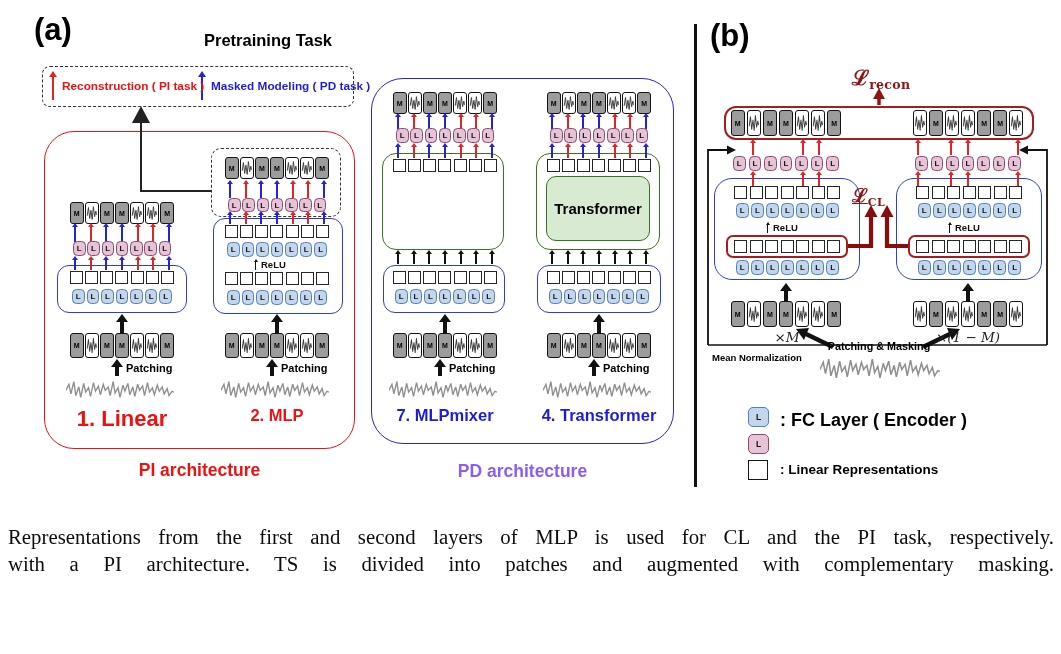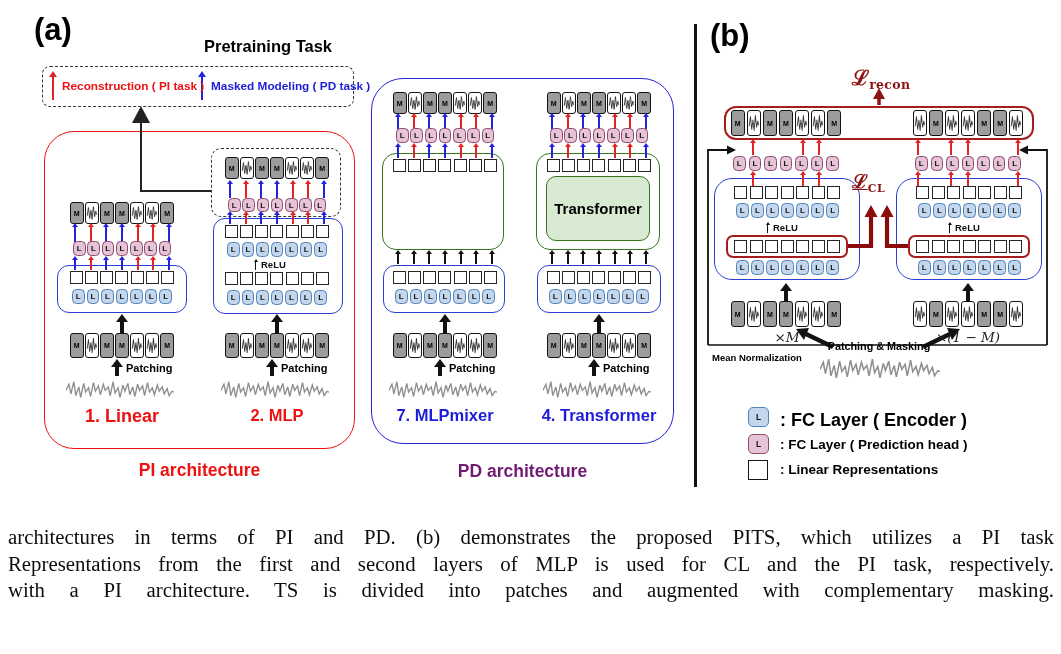--- a/index.html
+++ b/index.html
@@ -76,21 +76,21 @@
     <polygon points="1019,150 1028,145.5 1028,154.5" fill="#111"></polygon>
     <path d="M708,345 H1047" stroke="#111" stroke-width="1.6" fill="none"></path>
 
     <path d="M833,347 L806,334" stroke="#111" stroke-width="4.5" fill="none"></path>
     <polygon points="796,329 809,328 804,340" fill="#111"></polygon>
     <path d="M923,347 L950,334" stroke="#111" stroke-width="4.5" fill="none"></path>
     <polygon points="960,329 947,328 952,340" fill="#111"></polygon>
   </svg>
 
   <div class="t bold" style="left:34px;top:12px;font-size:31px;">(a)</div>
-  <div class="t bold center" style="left:188px;top:31px;width:160px;font-size:16.5px;margin-top:6px;">Pretraining Task</div>
+  <div class="t bold center" style="left:188px;top:31px;width:160px;font-size:16.5px;">Pretraining Task</div>
 
   <div class="bx" style="left:42px;top:66px;width:312px;height:41px;border:1.7px dashed #333;border-radius:8px;"></div>
   <div class="varrow mid cR abs" style="left:48px;top:71px;height:29px;">
       <span class="h"></span>
       <span class="s"></span>
     </div>
   <div class="t bold" style="left:62px;top:79px;font-size:11.8px;color:#ee1111;">Reconstruction ( PI task )</div>
   <div class="varrow mid cB abs" style="left:197px;top:71px;height:29px;">
       <span class="h"></span>
       <span class="s"></span>
@@ -236,21 +236,21 @@
       <div class="patch m">M</div>
     </div>
   <div class="varrow thick cK abs" style="left:112px;top:359px;height:17px;">
       <span class="h"></span>
       <span class="s"></span>
     </div>
   <div class="t bold" style="left:126px;top:362px;font-size:11px;">Patching</div>
   <div class="wave" style="left:66px;top:379px;width:108px;height:21px;"><svg viewBox="0 0 110 24" preserveAspectRatio="none" width="100%" height="100%">
         <polyline points="0,13 3,6 5,17 8,3 10,19 13,9 15,21 18,5 20,15 23,10 25,20 28,4 30,14 33,8 35,18 38,6 40,13 43,9 45,19 48,3 50,16 53,10 55,21 58,7 60,14 63,5 65,18 68,9 70,20 73,6 75,13 78,8 80,19 83,4 85,15 88,10 90,18 93,7 95,14 98,9 100,17 103,11 105,19 108,14 110,15" fill="none" stroke="#8f8f8f" stroke-width="1.4"></polyline>
       </svg></div>
-  <div class="t bold center" style="left:70px;top:406px;width:104px;font-size:18px;color:#ee1111;">1. Linear</div>
+  <div class="t bold center" style="left:70px;top:406px;width:104px;font-size:22px;color:#ee1111;">1. Linear</div>
 
   <div class="row" style="left:225px;top:157px;width:104px;height:22px;">
       <div class="patch m">M</div>
       <div class="patch w">
         <svg viewBox="0 0 14 22" preserveAspectRatio="none">
           <polyline points="1.5,14 3,5 4.5,17 6,8 7.5,18 9,4 10.5,15 12,9 12.8,13" fill="none" stroke="#3c3c3c" stroke-width="1.1"></polyline>
         </svg>
       </div>
       <div class="patch m">M</div>
       <div class="patch m">M</div>
@@ -779,21 +779,21 @@
       <span class="h"></span>
       <span class="s"></span>
     </div>
   <div class="t bold" style="left:603px;top:362px;font-size:11px;">Patching</div>
   <div class="wave" style="left:543px;top:379px;width:108px;height:21px;"><svg viewBox="0 0 110 24" preserveAspectRatio="none" width="100%" height="100%">
         <polyline points="0,13 3,6 5,17 8,3 10,19 13,9 15,21 18,5 20,15 23,10 25,20 28,4 30,14 33,8 35,18 38,6 40,13 43,9 45,19 48,3 50,16 53,10 55,21 58,7 60,14 63,5 65,18 68,9 70,20 73,6 75,13 78,8 80,19 83,4 85,15 88,10 90,18 93,7 95,14 98,9 100,17 103,11 105,19 108,14 110,15" fill="none" stroke="#8f8f8f" stroke-width="1.4"></polyline>
       </svg></div>
   <div class="t bold center" style="left:535px;top:406px;width:128px;font-size:16.5px;color:#1d1dd8;">4. Transformer</div>
 
   <div class="t bold center" style="left:44px;top:460px;width:311px;font-size:17.5px;color:#ee1111;">PI architecture</div>
-  <div class="t bold center" style="left:371px;top:461px;width:303px;font-size:17.5px;color:#701a75;">PD architecture</div>
+  <div class="t bold center" style="left:371px;top:461px;width:303px;font-size:17.5px;color:#8b5cf6;">PD architecture</div>
 
   <div class="divider" style="left:694px;top:24px;width:2.6px;height:463px;"></div>
 
   <div class="t bold" style="left:710px;top:18px;font-size:31px;">(b)</div>
   <div class="loss center" style="left:840px;top:63px;width:82px;"><span class="lsym">ℒ</span><span class="lsub">recon</span></div>
 
   <div class="bx" style="left:724px;top:106px;width:310px;height:34px;border:2px solid #a61d1d;border-radius:12px;"></div>
   <div class="row" style="left:731px;top:110px;width:110px;height:26px;">
       <div class="patch m">M</div>
       <div class="patch w">
@@ -1030,21 +1030,21 @@
       <span>ReLU</span>
     </div>
   <div class="relu" style="left:946px;top:221px;height:12px;">
       <span class="varrow mini cK" style="height:11px;">
         <span class="h"></span>
         <span class="s"></span>
       </span>
       <span>ReLU</span>
     </div>
 
-  <div class="loss" style="left:852px;top:168px;text-decoration:underline;"><span class="lsym" style="font-size:19px;">ℒ</span><span class="lsub" style="font-size:11px;">CL</span></div>
+  <div class="loss" style="left:852px;top:182px;text-decoration:underline;"><span class="lsym" style="font-size:19px;">ℒ</span><span class="lsub" style="font-size:11px;">CL</span></div>
 
   <div class="bx" style="left:726px;top:235px;width:122px;height:23px;border:2px solid #a61d1d;border-radius:7px;z-index:3;"></div>
   <div class="bx" style="left:908px;top:235px;width:122px;height:23px;border:2px solid #a61d1d;border-radius:7px;z-index:3;"></div>
   <div class="row" style="left:734px;top:240px;width:106px;height:13px;">
       <div class="sq"></div>
       <div class="sq"></div>
       <div class="sq"></div>
       <div class="sq"></div>
       <div class="sq"></div>
       <div class="sq"></div>
@@ -1140,23 +1140,21 @@
 
   <div class="t bold center" style="left:824px;top:340px;width:110px;font-size:10.8px;">Patching &amp; Masking</div>
   <div class="t bold" style="left:712px;top:352px;font-size:9.5px;">Mean Normalization</div>
   <div class="wave" style="left:820px;top:356px;width:120px;height:25px;"><svg viewBox="0 0 110 24" preserveAspectRatio="none" width="100%" height="100%">
         <polyline points="0,13 3,6 5,17 8,3 10,19 13,9 15,21 18,5 20,15 23,10 25,20 28,4 30,14 33,8 35,18 38,6 40,13 43,9 45,19 48,3 50,16 53,10 55,21 58,7 60,14 63,5 65,18 68,9 70,20 73,6 75,13 78,8 80,19 83,4 85,15 88,10 90,18 93,7 95,14 98,9 100,17 103,11 105,19 108,14 110,15" fill="none" stroke="#8f8f8f" stroke-width="1.4"></polyline>
       </svg></div>
 
   <div class="chip lc blue" style="left:748px;top:407px;width:21px;height:20px;">L</div>
   <div class="t bold" style="left:780px;top:410px;font-size:18px;">: FC Layer ( Encoder )</div>
   <div class="chip lc pink" style="left:748px;top:434px;width:21px;height:20px;">L</div>
-  <div class="t bold" style="left:780px;top:437px;font-size:13.5px;">: FC Layer ( Prediction head )</div>
   <div class="sqchip" style="left:748px;top:460px;width:20px;height:20px;"></div>
   <div class="t bold" style="left:780px;top:462px;font-size:13.5px;">: Linear Representations</div>
 
   <div class="cap">
-    <div>architectures in terms of PI and PD. (b) demonstrates the proposed PITS, which utilizes a PI task</div>
     <div>Representations from the first and second layers of MLP is used for CL and the PI task, respectively.</div>
     <div>with a PI architecture. TS is divided into patches and augmented with complementary masking.</div>
   </div>
 
 </div>
 
 </body></html>

